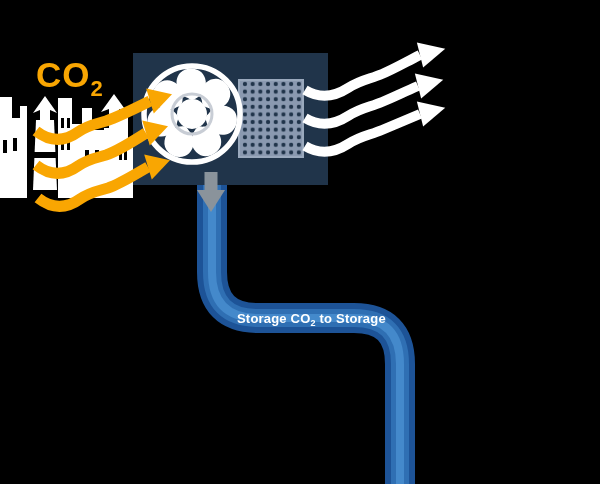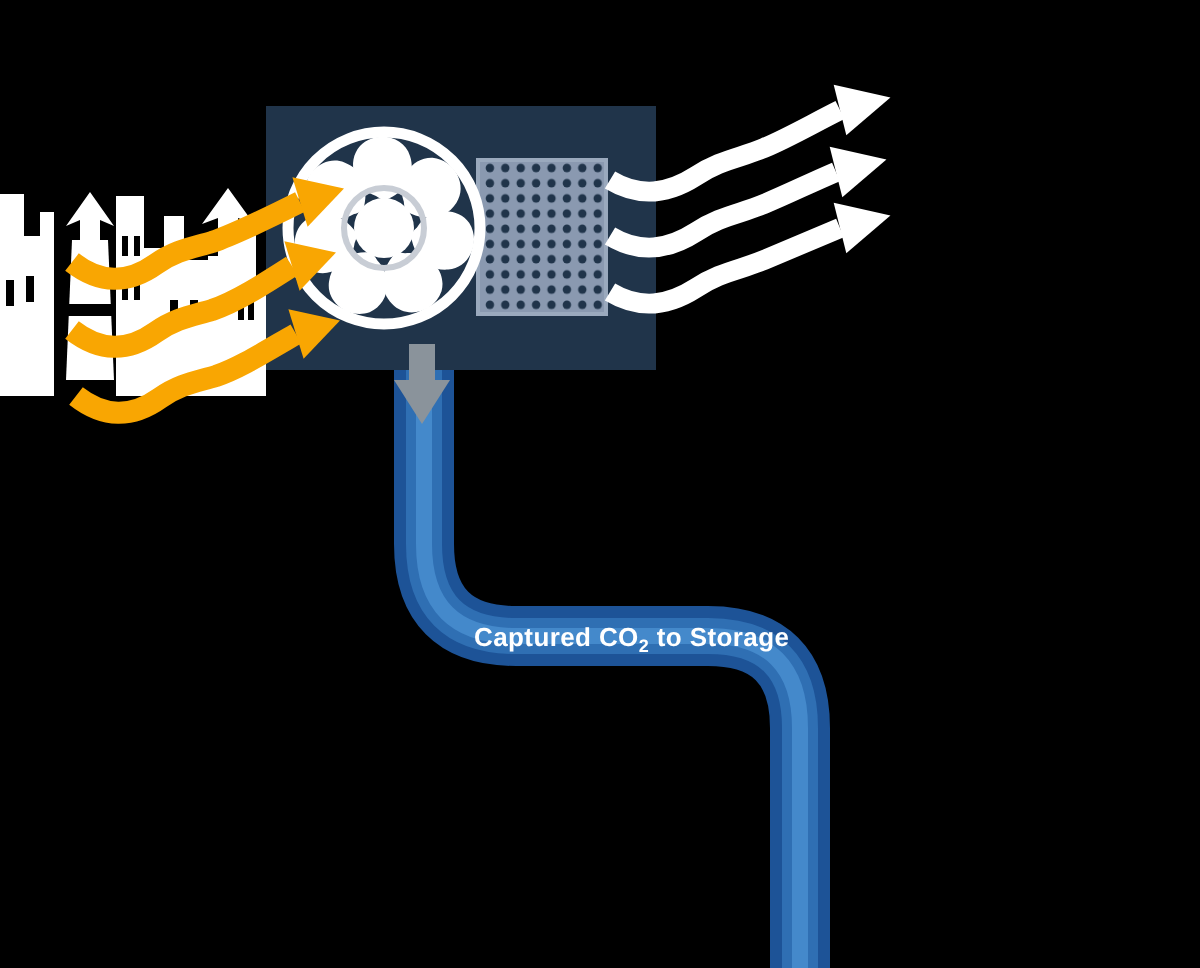--- a/index.html
+++ b/index.html
@@ -107,19 +107,22 @@
       <polygon transform="translate(418,86) rotate(-14)" points="0,-13 26,0 0,13"></polygon>
       <polygon transform="translate(420,114) rotate(-14)" points="0,-13 26,0 0,13"></polygon>
     </g>
 
     <g fill="#8A939B">
       <rect x="204.5" y="172" width="13" height="19"></rect>
       <polygon points="197,190 225,190 211,212"></polygon>
     </g>
   </svg>
 
+  <div class="label co2-title">
+    <span>CO</span><span class="sub">2</span>
+  </div>
 
 
   <div class="label pipe-label">
-    <span>Captured CO</span><span class="sub">2</span><span> to Storage</span>
+    <span>Storage CO</span><span class="sub">2</span><span> to Storage</span>
   </div>
 
 </div>
 
 </body></html>

